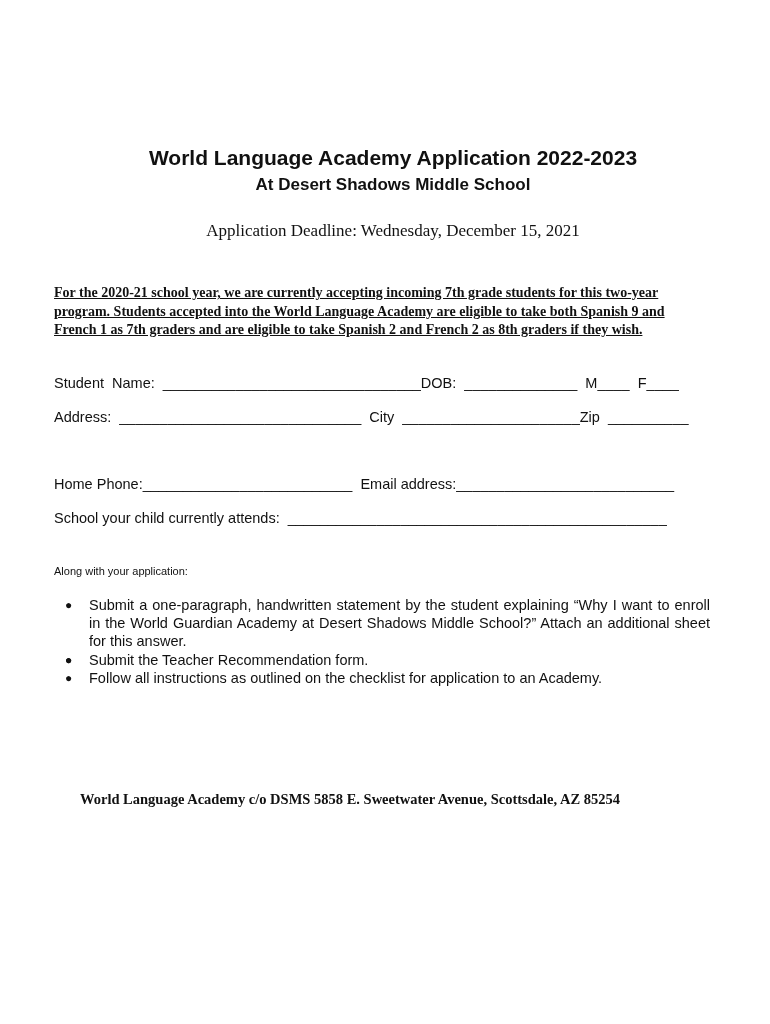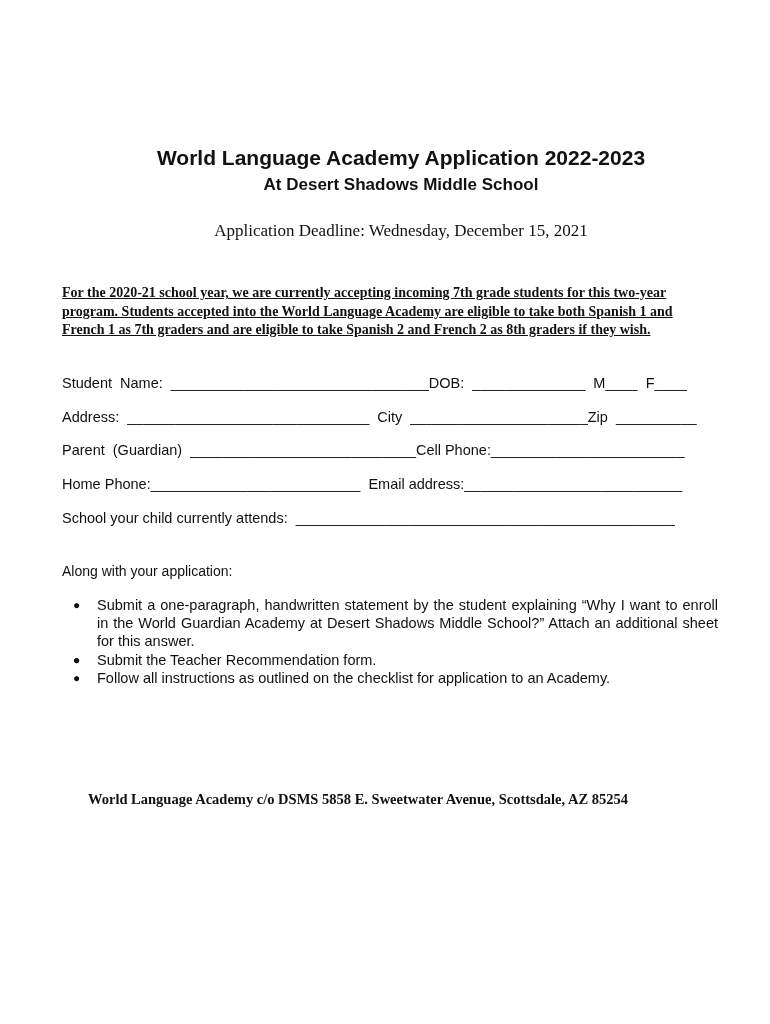--- a/index.html
+++ b/index.html
@@ -9,21 +9,21 @@
     }
     body {
       width: 770px;
       height: 1024px;
       position: relative;
       overflow: hidden;
       color: #111111;
     }
     .page {
       position: absolute;
-      left: 16px; top: 0;
+      left: 8px; top: 0;
       width: 675px;
       height: 1024px;
       background: #ffffff;
     }
     .title {
       position: absolute;
       left: 0; width: 770px;
       top: 145px;
       text-align: center;
       font-family: "Liberation Sans", sans-serif;
@@ -73,21 +73,21 @@
       font-size: 14.5px;
       line-height: 18px;
       color: #111;
       white-space: pre;
     }
     .along {
       position: absolute;
       left: 46px;
       top: 562px;
       font-family: "Liberation Sans", sans-serif;
-      font-size: 14px;
+      font-size: 11px;
       line-height: 18px;
       color: #111;
     }
     .reqs {
       position: absolute;
       left: 46px;
       top: 596px;
       width: 656px;
       margin: 0;
       padding: 0;
@@ -136,27 +136,26 @@
 <body>
 
 <div class="page">
 
   <div class="title">World Language Academy Application 2022-2023</div>
   <div class="subtitle">At Desert Shadows Middle School</div>
   <div class="deadline">Application Deadline: Wednesday, December 15, 2021</div>
 
   <div class="intro">
     <span class="line">For the 2020-21 school year, we are currently accepting incoming 7th grade students for this  two-year</span>
-    <span class="line">program. Students accepted into the World Language Academy are eligible to take  both Spanish 1 and</span>
+    <span class="line">program. Students accepted into the World Language Academy are eligible to take  both Spanish 9 and</span>
     <span class="line">French 1 as 7th graders and are eligible to take Spanish 2 and French 2 as  8th graders if they wish.</span>
   </div>
 
   <div class="form-row" style="top:408px;">Address:  ______________________________  City  ______________________Zip  __________</div>
   <div class="form-row" style="top:374px;">Student  Name:  ________________________________DOB:  ______________  M____  F____</div>
-  <div class="form-row" style="top:441px;">Parent  (Guardian)  ____________________________Cell Phone:________________________</div>
   <div class="form-row" style="top:509px;">School your child currently attends:  _______________________________________________</div>
   <div class="form-row" style="top:475px;">Home Phone:__________________________  Email address:___________________________</div>
 
   <div class="along">Along with your application:</div>
 
   <ul class="reqs">
     <li>
       <span class="bullet">●</span>
       <span>Submit a one-paragraph, handwritten statement by the student explaining “Why I want to enroll in the World Guardian Academy at Desert Shadows Middle School?” Attach an additional sheet for  this answer.</span>
     </li>

